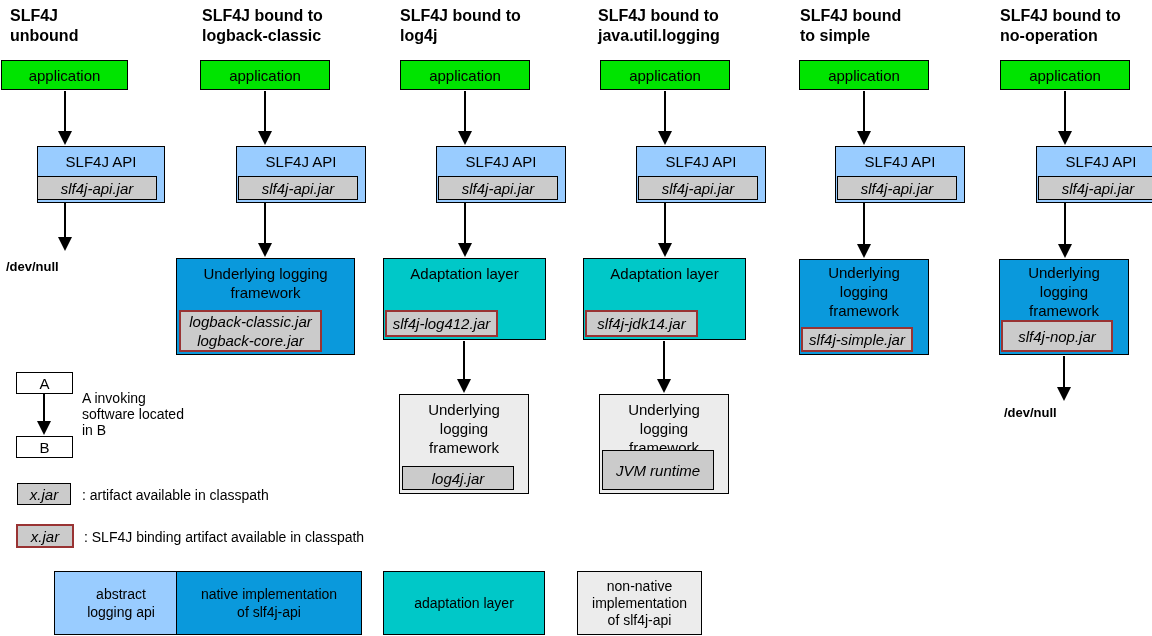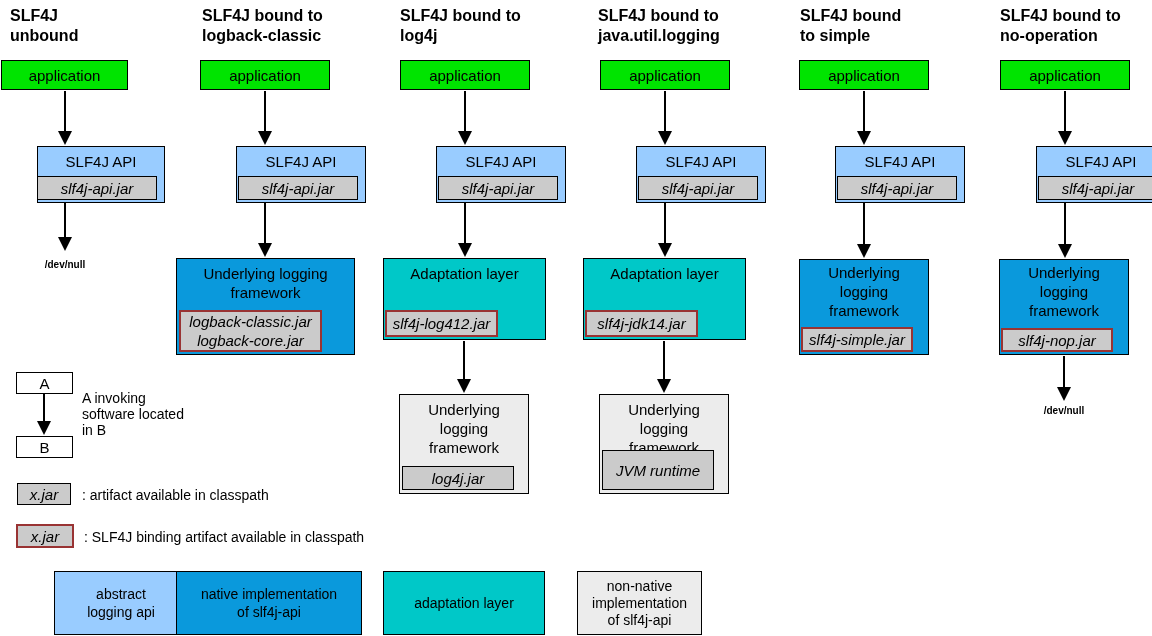--- a/index.html
+++ b/index.html
@@ -20,21 +20,21 @@
   .jar{
     position:absolute;background:var(--artifact);border:1px solid #000;
     font-style:italic;font-size:15px;line-height:19px;box-sizing:border-box;
     display:flex;flex-direction:column;align-items:center;justify-content:center;text-align:center;
   }
   .jar.binding{border:2px solid var(--binding-border);}
   .arrow{position:absolute;width:16px;}
   .arrow .shaft{position:absolute;left:7px;top:0;bottom:11px;width:2px;background:#000;}
   .arrow .head{position:absolute;left:1px;bottom:0;width:0;height:0;
     border-left:7px solid transparent;border-right:7px solid transparent;border-top:14px solid #000;}
-  .devnull{position:absolute;font-weight:bold;font-size:10px;text-align:center;white-space:nowrap;}
+  .devnull{position:absolute;font-weight:bold;font-size:13px;white-space:nowrap;}
   .note{position:absolute;font-size:14px;line-height:16px;}
   .plainbox{background:#fff;}
   .swatch{font-size:14px;line-height:18px;}
 </style>
 </head>
 <body>
 
 <div id="canvas">
 
   <div class="title" style="left:10px;top:6px;">
@@ -228,21 +228,21 @@
   <div class="arrow" style="left:1057px;top:203px;height:55px;">
     <i class="shaft"></i>
       <i class="head"></i>
   </div>
   <div class="box impl" style="left:999px;top:259px;width:130px;height:96px;">
     <div class="top-label" style="padding-top:3px;">
       <div>Underlying</div>
       <div>logging</div>
       <div>framework</div>
     </div>
-    <div class="jar binding" style="left:1px;bottom:2px;width:112px;height:24px;">
+    <div class="jar binding" style="left:1px;bottom:2px;width:112px;height:32px;">
       <div>slf4j-nop.jar</div>
     </div>
   </div>
   <div class="arrow" style="left:1056px;top:356px;height:45px;">
     <i class="shaft"></i>
       <i class="head"></i>
   </div>
   <div class="devnull" style="left:1004px;top:405px;width:120px;">/dev/null</div>
 
   <div class="box plainbox center-col" style="left:16px;top:372px;width:57px;height:22px;">

